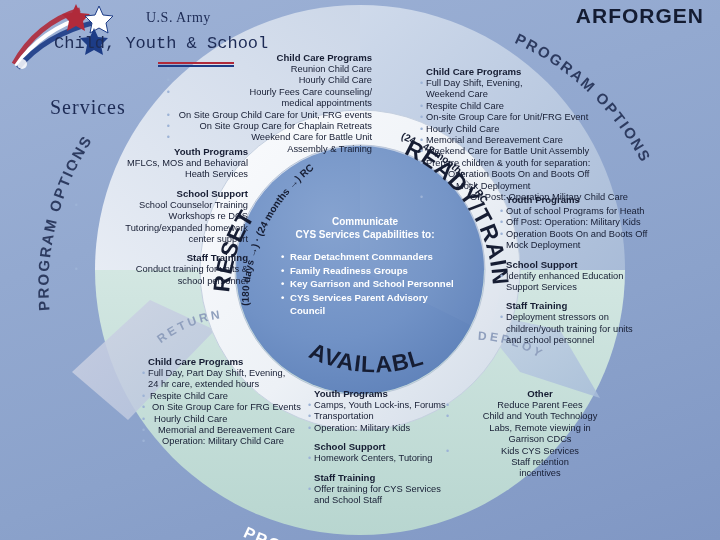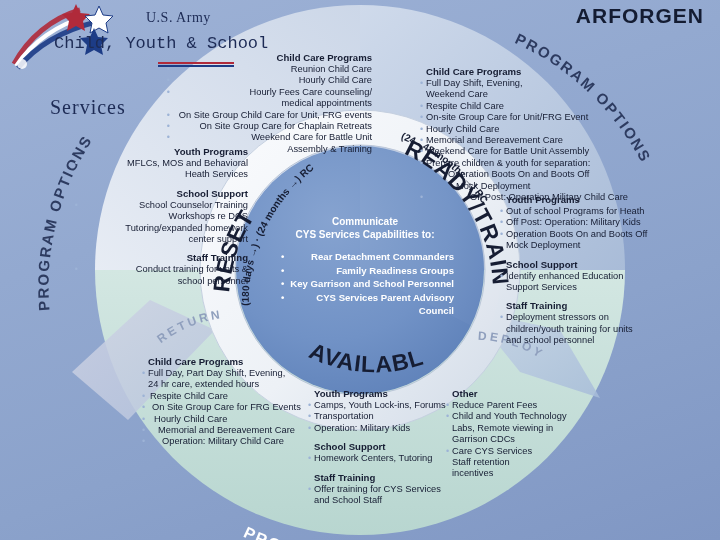--- a/index.html
+++ b/index.html
@@ -54,21 +54,21 @@
   .ralign{text-align:right;}
   .ralign li.b::before{left:auto;right:100%;margin-right:2px;}
   .lalign{text-align:left;padding-left:8px;}
 
   
   .center-text{
     position:absolute;left:276px;top:215px;width:178px;
     color:#ffffff;font-weight:bold;text-align:center;
   }
   .center-text .ct-h{font-size:10px;line-height:13px;}
-  .center-text ul{list-style:none;margin:9px 0 0 0;padding:0 0 0 14px;text-align:right;}
+  .center-text ul{list-style:none;margin:9px 0 0 0;padding:0 0 0 14px;text-align:left;}
   .center-text li{font-size:9.6px;line-height:13.6px;position:relative;}
   .center-text li::before{content:"\2022";position:absolute;left:-9px;top:0;}
   .center-text li.nb::before{content:"";}
 
   
   .stage-label{font-family:"Liberation Sans",sans-serif;font-weight:bold;fill:#161d33;}
   .stage-sub{font-family:"Liberation Sans",sans-serif;font-weight:bold;fill:#161d33;}
   .ghost{font-family:"Liberation Sans",sans-serif;font-weight:bold;fill:#8f9fbd;letter-spacing:3px;}
   .po-dark{font-family:"Liberation Sans",sans-serif;font-weight:bold;fill:#2d3b60;letter-spacing:2px;}
   .po-white{font-family:"Liberation Sans",sans-serif;font-weight:bold;fill:#ffffff;letter-spacing:2px;}
@@ -323,26 +323,26 @@
       <li class="b">Homework Centers, Tutoring</li>
     </ul>
     <div class="gap"></div>
     <div class="hd">Staff Training</div>
     <ul>
       <li class="b">Offer training for CYS Services</li>
       <li>and School Staff</li>
     </ul>
   </div>
 
-  <div class="tb lalign" style="left:444px;top:388px;width:176px;">
+  <div class="tb lalign" style="left:444px;top:388px;width:176px;text-align:center;">
     <div class="hd">Other</div>
     <ul>
       <li class="b">Reduce Parent Fees</li>
       <li class="b">Child and Youth Technology</li>
       <li>Labs, Remote viewing in</li>
       <li>Garrison CDCs</li>
-      <li class="b">Care CYS Services</li>
+      <li class="b">Kids CYS Services</li>
       <li>Staff retention</li>
       <li>incentives</li>
     </ul>
   </div>
 
 </div>
 
 </body></html>

